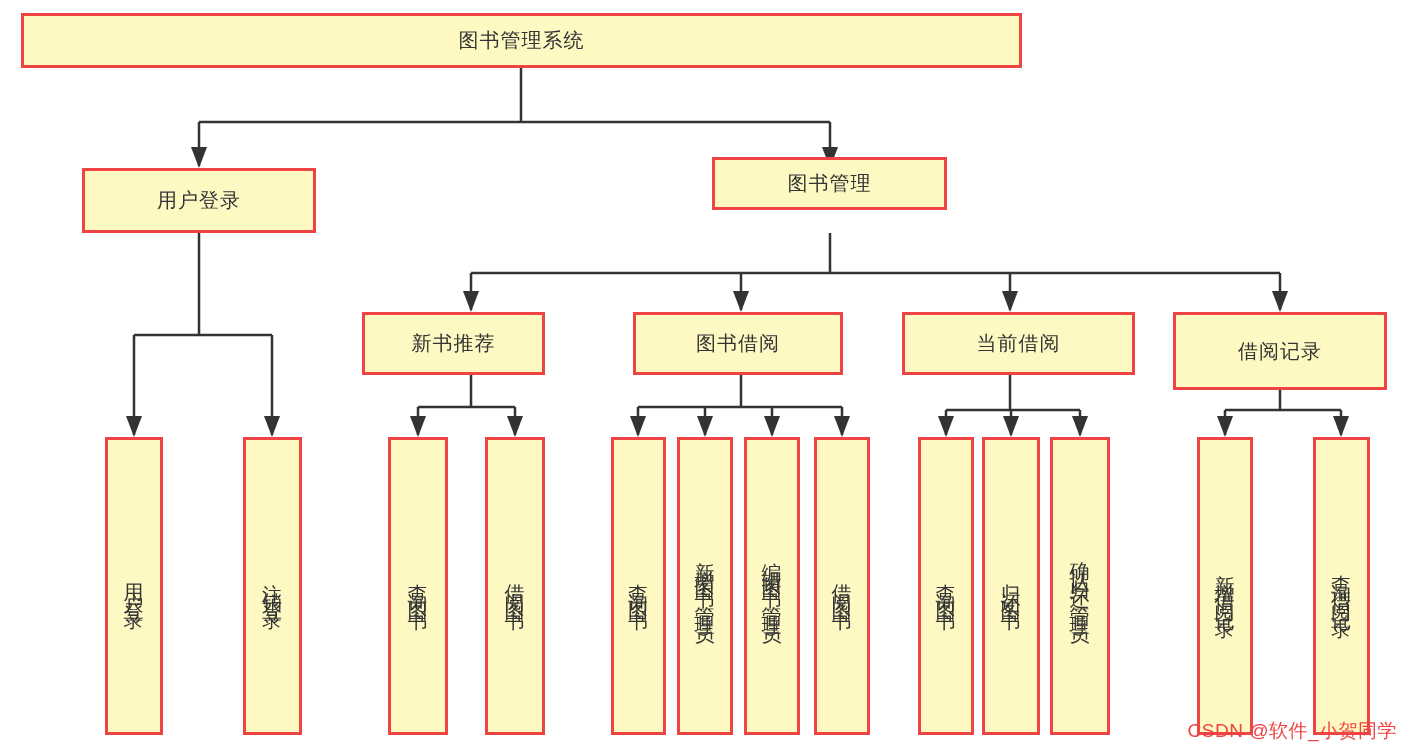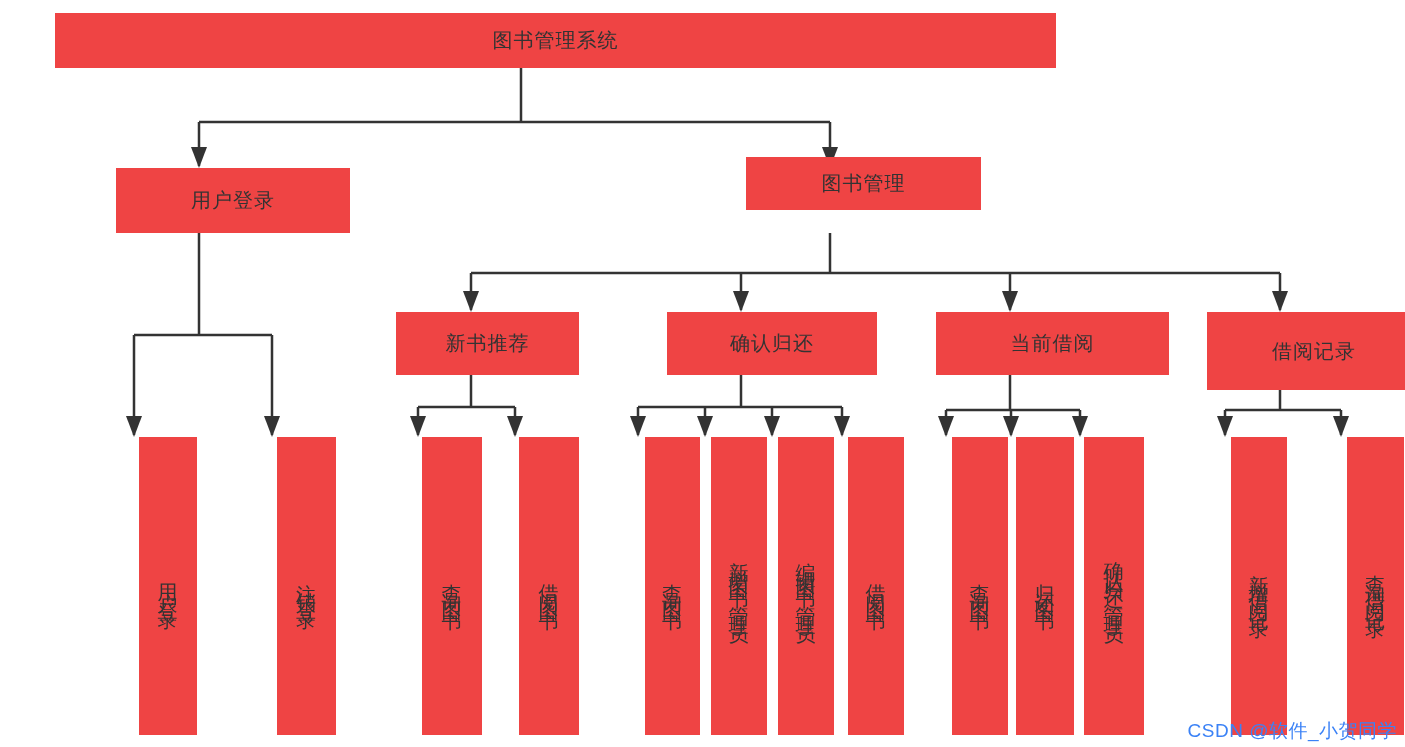--- a/index.html
+++ b/index.html
@@ -18,26 +18,25 @@
   .connectors {
     position: absolute;
     left: 0;
     top: 0;
     pointer-events: none;
   }
   .node {
     position: absolute;
     box-sizing: border-box;
     border: 3px solid #ef4444;
-    background: #ef4444;
+    background: #fef9c3;
     display: flex;
     align-items: center;
     justify-content: center;
     color: #333333;
-    margin-left: 34px;
   }
   .node-h {
     font-size: 20px;
     letter-spacing: 1px;
     white-space: nowrap;
   }
   .node-v {
     top: 437px;
     height: 298px;
   }
@@ -47,21 +46,21 @@
     font-size: 20px;
     letter-spacing: 9px;
     line-height: 1;
     white-space: nowrap;
   }
   .watermark {
     position: absolute;
     right: 8px;
     bottom: 3px;
     font-size: 19px;
-    color: #3b82f6;
+    color: #ef4444;
     letter-spacing: 0.5px;
     white-space: nowrap;
     z-index: 5;
   }
 </style>
 </head>
 <body>
 
 <div class="canvas">
 
@@ -104,21 +103,21 @@
       <polygon points="1333,416 1349,416 1341,437"></polygon>
     </g>
   </svg>
 
   <div class="node node-h" style="left:21px; top:13px; width:1001px; height:55px;">图书管理系统</div>
 
   <div class="node node-h" style="left:82px; top:168px; width:234px; height:65px;">用户登录</div>
   <div class="node node-h" style="left:712px; top:157px; width:235px; height:53px;">图书管理</div>
 
   <div class="node node-h" style="left:362px; top:312px; width:183px; height:63px;">新书推荐</div>
-  <div class="node node-h" style="left:633px; top:312px; width:210px; height:63px;">确认归还</div>
+  <div class="node node-h" style="left:633px; top:312px; width:210px; height:63px;">图书借阅</div>
   <div class="node node-h" style="left:902px; top:312px; width:233px; height:63px;">当前借阅</div>
   <div class="node node-h" style="left:1173px; top:312px; width:214px; height:78px;">借阅记录</div>
 
   <div class="node node-v" style="left:105px; width:58px;">
     <span class="vtext">用户登录</span>
   </div>
   <div class="node node-v" style="left:243px; width:59px;">
     <span class="vtext">注销登录</span>
   </div>
 

